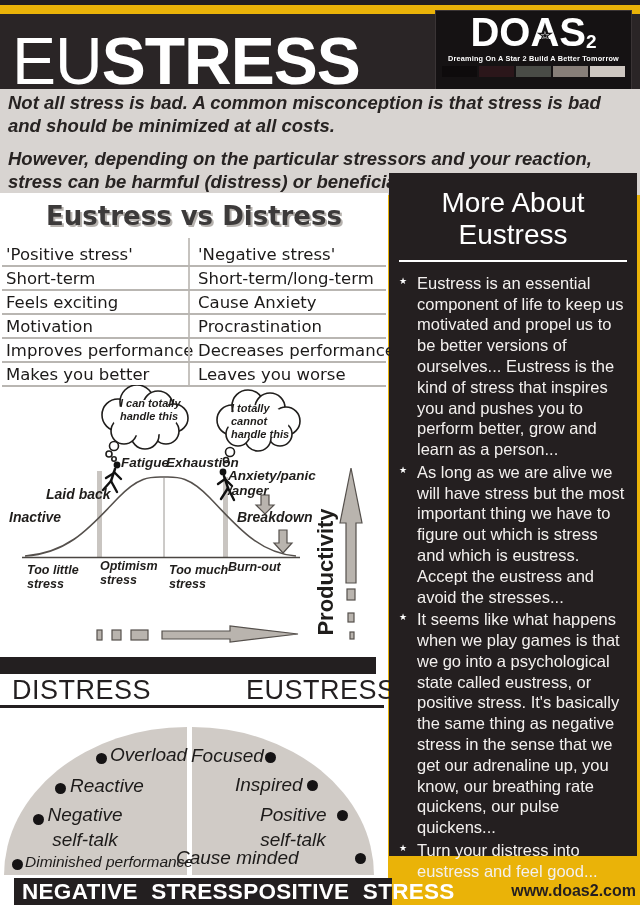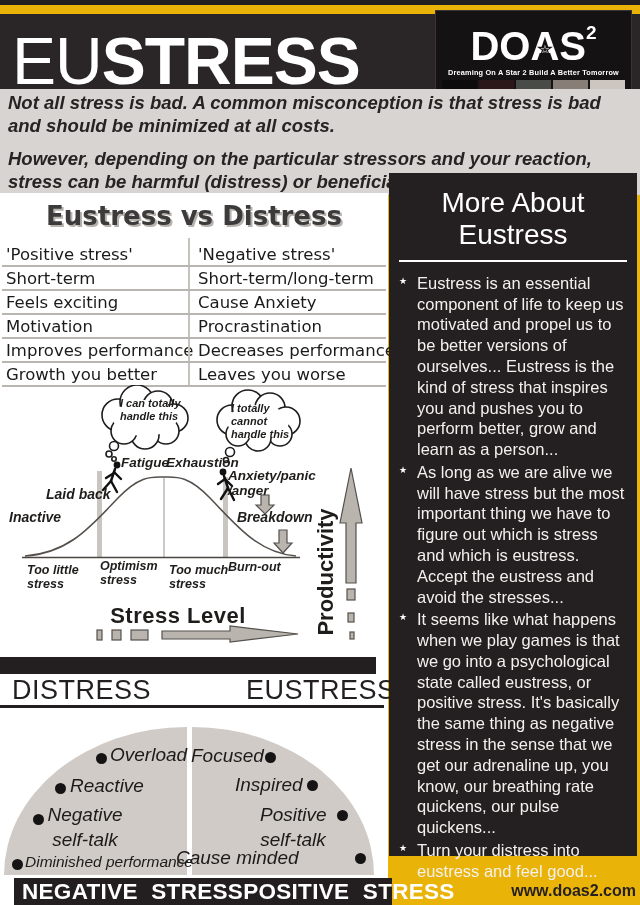--- a/index.html
+++ b/index.html
@@ -7,21 +7,21 @@
         font-family:"Liberation Sans",sans-serif;color:#1f1d1b;padding-left:12px;}
 
   
   .top-strip{position:absolute;left:0;top:0;width:640px;height:5px;background:#231f20;}
   .header-bar{position:absolute;left:0;top:14px;width:640px;height:75px;background:#2a2526;}
   .main-title{position:absolute;left:12px;top:16px;color:#fff;letter-spacing:-1px;line-height:62px;white-space:nowrap;}
   .main-title .t-light{font-size:66px;font-weight:400;}
   .main-title .t-bold{font-size:66px;font-weight:800;}
   .logo-box{position:absolute;left:435px;top:10px;width:197px;height:81px;background:#151213;
             border:1px solid #3a3435;box-sizing:border-box;display:flex;flex-direction:column;align-items:center;}
-  .logo-word{margin-top:14px;display:flex;align-items:flex-start;color:#fff;font-weight:800;font-size:40px;line-height:42px;}
+  .logo-word{margin-top:0;display:flex;align-items:flex-end;color:#fff;font-weight:800;font-size:40px;line-height:42px;}
   .logo-a{position:relative;display:inline-block;}
   .logo-star-dark{position:absolute;left:50%;top:58%;transform:translate(-50%,-50%);font-size:21px;color:#151213;font-weight:400;}
   .logo-star-light{position:absolute;left:50%;top:58%;transform:translate(-50%,-50%);font-size:11px;color:#fff;font-weight:400;}
   .logo-sup{font-size:19px;font-weight:800;line-height:19px;transform:translateY(-2px);}
   .logo-tagline{font-size:7.3px;font-weight:700;color:#fff;letter-spacing:.2px;margin-top:1px;white-space:nowrap;}
   .logo-swatches{display:flex;gap:2px;margin-top:3px;}
   .swatch{width:35px;height:11px;}
 
   
   .gray-band{position:absolute;left:0;top:89px;width:640px;height:106px;background:#d8d4d1;}
@@ -130,21 +130,21 @@
     </div>
     <div class="cmp-row">
       <div class="cell">Motivation</div>
       <div class="cell cell-r">Procrastination</div>
     </div>
     <div class="cmp-row">
       <div class="cell">Improves performance</div>
       <div class="cell cell-r">Decreases performance</div>
     </div>
     <div class="cmp-row">
-      <div class="cell">Growth you better</div>
+      <div class="cell">Makes you better</div>
       <div class="cell cell-r">Leaves you worse</div>
     </div>
   </div>
 
   <div class="curve-wrap">
     <svg width="388" height="266" viewBox="0 0 388 266">
 
       <rect x="97" y="86" width="5" height="87" fill="#c9c5c1"></rect>
       <rect x="223" y="92" width="5" height="81" fill="#c9c5c1"></rect>
       <line x1="164" y1="93" x2="164" y2="172" stroke="#9a9692" stroke-width="1"></line>
@@ -217,21 +217,20 @@
   <div class="dlabel" style="left:121px;top:455px;">Fatigue</div>
   <div class="dlabel" style="left:166px;top:455px;">Exhaustion</div>
   <div class="dlabel" style="left:46px;top:487px;font-size:14px;">Laid back</div>
   <div class="dlabel" style="left:9px;top:510px;font-size:14px;">Inactive</div>
   <div class="dlabel wrap" style="left:228px;top:468px;width:76px;">Anxiety/panic /anger</div>
   <div class="dlabel" style="left:237px;top:510px;font-size:14px;">Breakdown</div>
   <div class="axis-label" style="left:27px;top:563px;width:56px;">Too little stress</div>
   <div class="axis-label" style="left:100px;top:559px;width:66px;">Optimism stress</div>
   <div class="axis-label" style="left:169px;top:563px;width:62px;">Too much stress</div>
   <div class="axis-label" style="left:228px;top:560px;width:80px;">Burn-out</div>
-  <div class="stress-level">Stress Level</div>
   <div class="productivity">Productivity</div>
 
   <div class="bar1"></div>
   <div class="zone-head l">DISTRESS</div>
   <div class="zone-head r">EUSTRESS</div>
   <div class="rule2"></div>
 
   <div class="dome">
     <div class="dome-half dome-left"></div>
     <div class="dome-half dome-right"></div>

